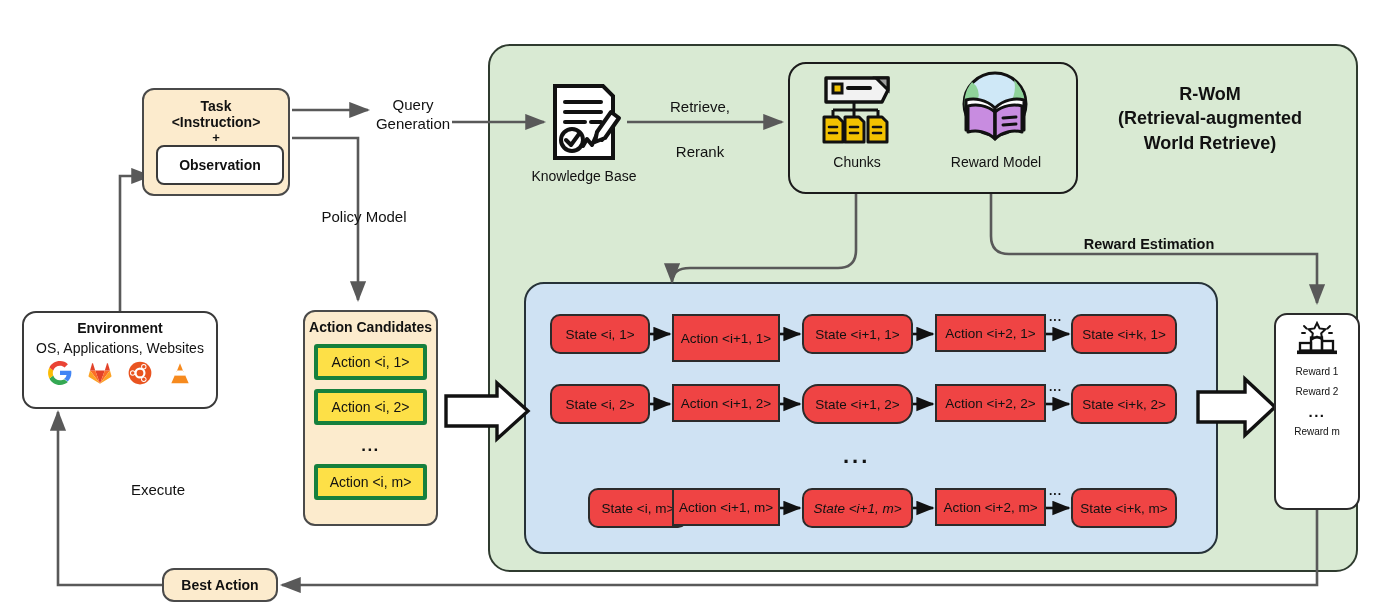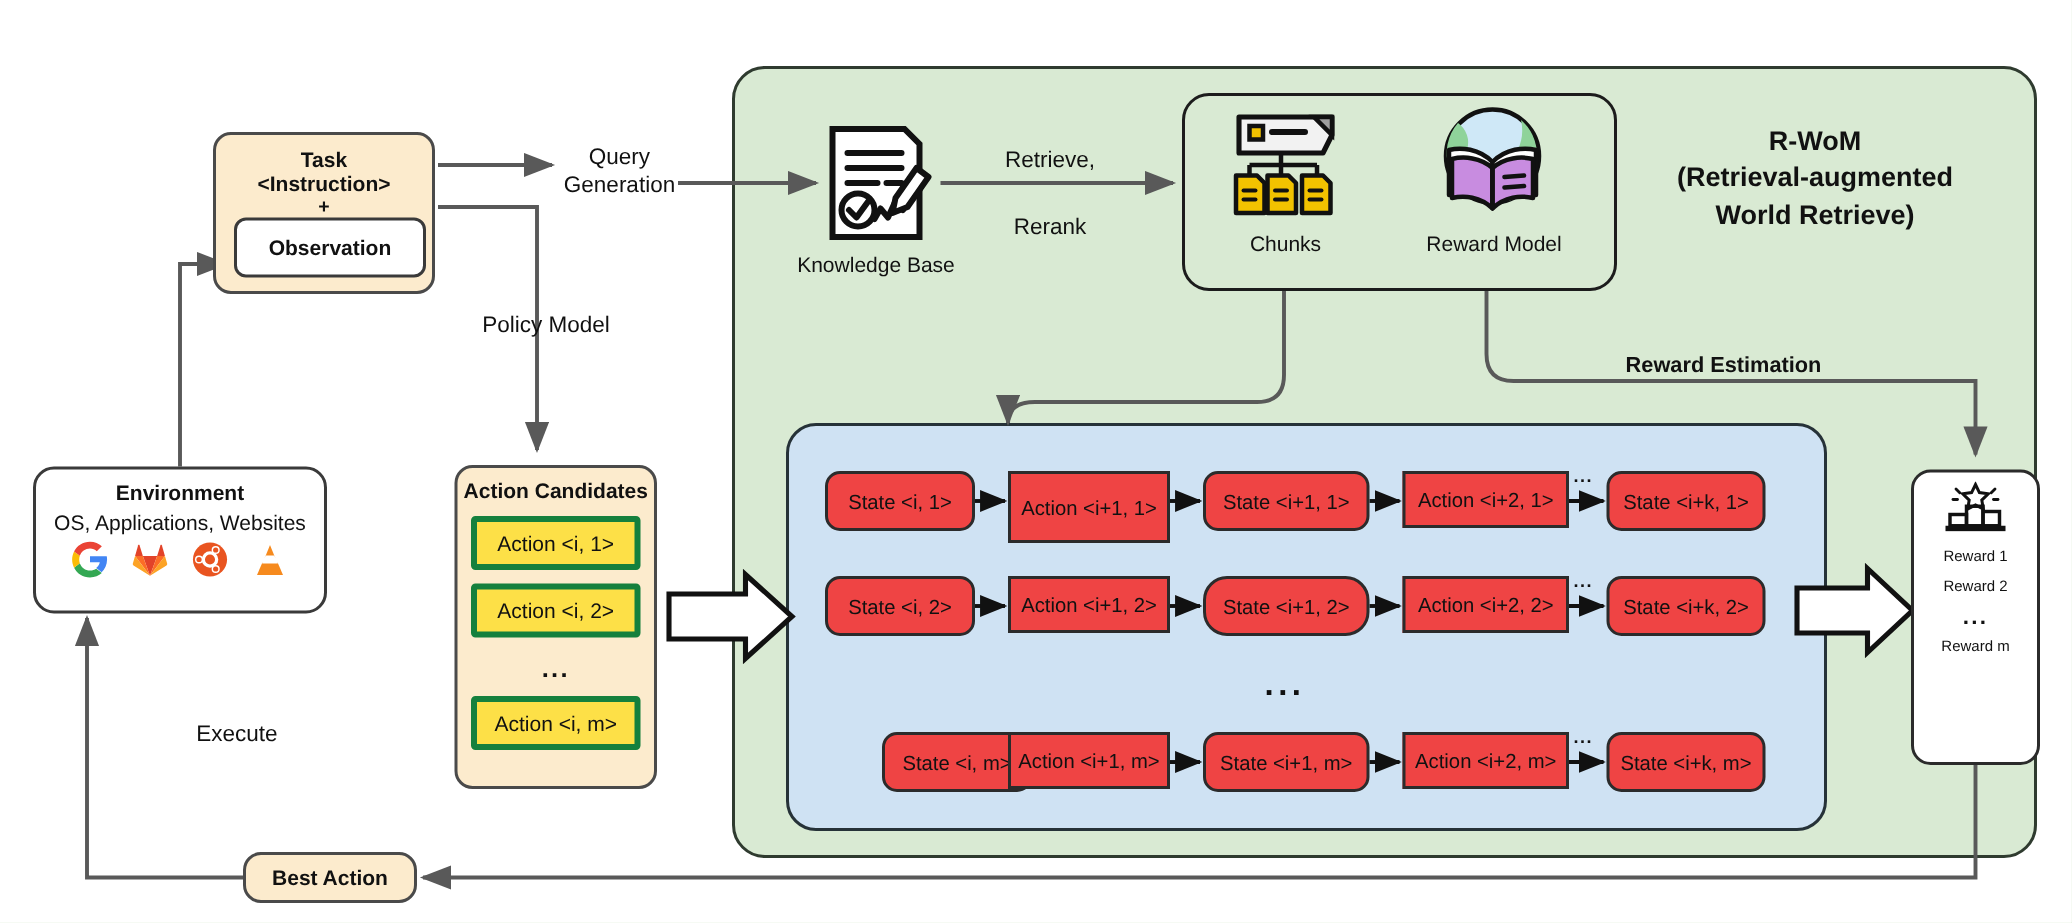--- a/index.html
+++ b/index.html
@@ -284,21 +284,21 @@
   <div class="cell action" style="left:672px;top:384px;width:108px;height:38px;">Action &lt;i+1, 2&gt;</div>
   <div class="cell state" style="left:802px;top:384px;width:111px;height:40px;border-radius:16px;">State &lt;i+1, 2&gt;</div>
   <div class="cell action" style="left:935px;top:384px;width:111px;height:38px;">Action &lt;i+2, 2&gt;</div>
   <div class="cell state" style="left:1071px;top:384px;width:106px;height:40px;">State &lt;i+k, 2&gt;</div>
   <div class="minidots" style="left:1049px;top:380px;">...</div>
 
   <div class="bigdots" style="left:843px;top:443px;">...</div>
 
   <div class="cell state" style="left:550px;top:488px;width:100px;height:40px;margin-left:38px;">State &lt;i, m&gt;</div>
   <div class="cell action" style="left:672px;top:488px;width:108px;height:38px;">Action &lt;i+1, m&gt;</div>
-  <div class="cell state" style="left:802px;top:488px;width:111px;height:40px;">State &lt;i+1, m&gt;</div>
+  <div class="cell state" style="left:802px;top:488px;width:111px;height:40px;font-style:italic;">State &lt;i+1, m&gt;</div>
   <div class="cell action" style="left:935px;top:488px;width:111px;height:38px;">Action &lt;i+2, m&gt;</div>
   <div class="cell state" style="left:1071px;top:488px;width:106px;height:40px;">State &lt;i+k, m&gt;</div>
   <div class="minidots" style="left:1049px;top:484px;">...</div>
 
   <div class="node" id="reward">
     <svg width="46" height="36" viewBox="0 0 46 36">
       <path d="M23,2 l2.6,5.4 L31.5,8.2 l-4.3,4.2 1,6 L23,15.6 l-5.2,2.8 1,-6 L14.5,8.2 l5.9,-0.8 z" fill="none" stroke="#111" stroke-width="2"></path>
       <g stroke="#111" stroke-width="1.9" stroke-linecap="round">
         <line x1="10" y1="5" x2="12.5" y2="7.5"></line>
           <line x1="36" y1="5" x2="33.5" y2="7.5"></line>

